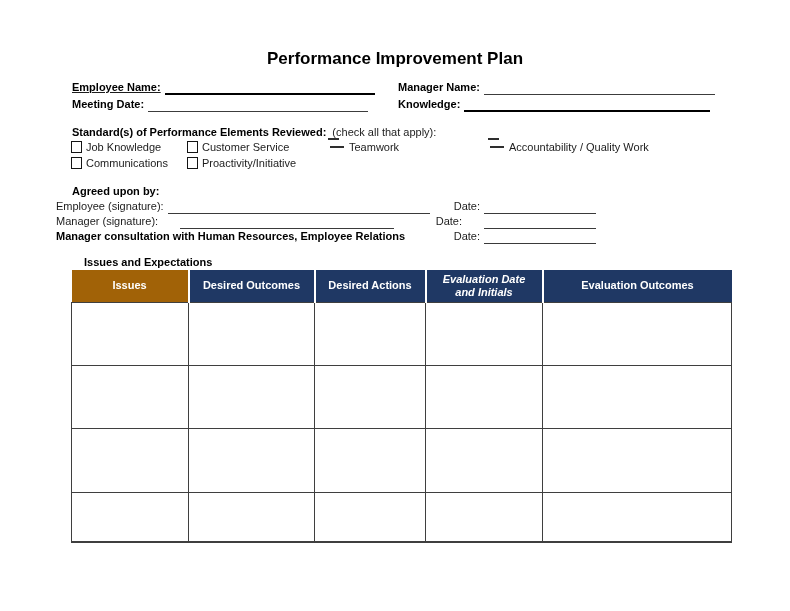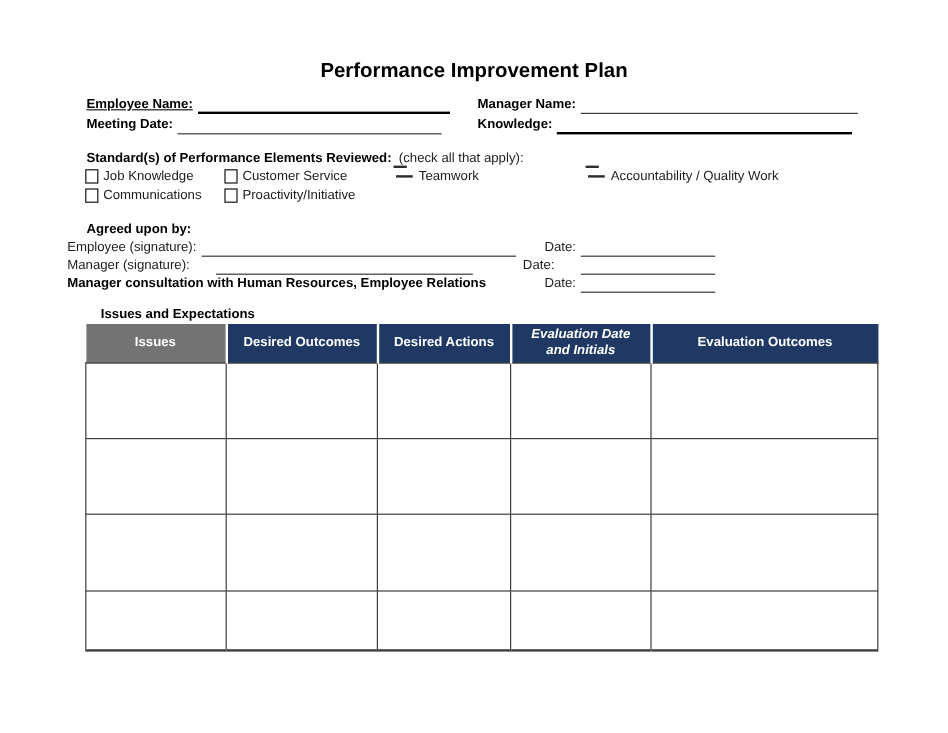--- a/index.html
+++ b/index.html
@@ -141,21 +141,21 @@
   <table class="issues">
     <colgroup>
       <col style="width:117px">
         <col style="width:126px">
         <col style="width:111px">
         <col style="width:117px">
         <col style="width:189px">
     </colgroup>
     <thead>
       <tr>
-        <th style="background: #737373; color: rgb(255, 255, 255);">Issues</th>
+        <th style="background: #a16207; color: rgb(255, 255, 255);">Issues</th>
         <th style="background: rgb(31, 56, 100); color: rgb(255, 255, 255);">Desired Outcomes</th>
         <th style="background: rgb(31, 56, 100); color: rgb(255, 255, 255);">Desired Actions</th>
         <th style="background: rgb(31, 56, 100); color: rgb(255, 255, 255); font-style: italic;">Evaluation Date
 and Initials</th>
         <th style="background: rgb(31, 56, 100); color: rgb(255, 255, 255);">Evaluation Outcomes</th>
       </tr>
     </thead>
     <tbody>
       <tr class="r-tall">
         <td></td>

